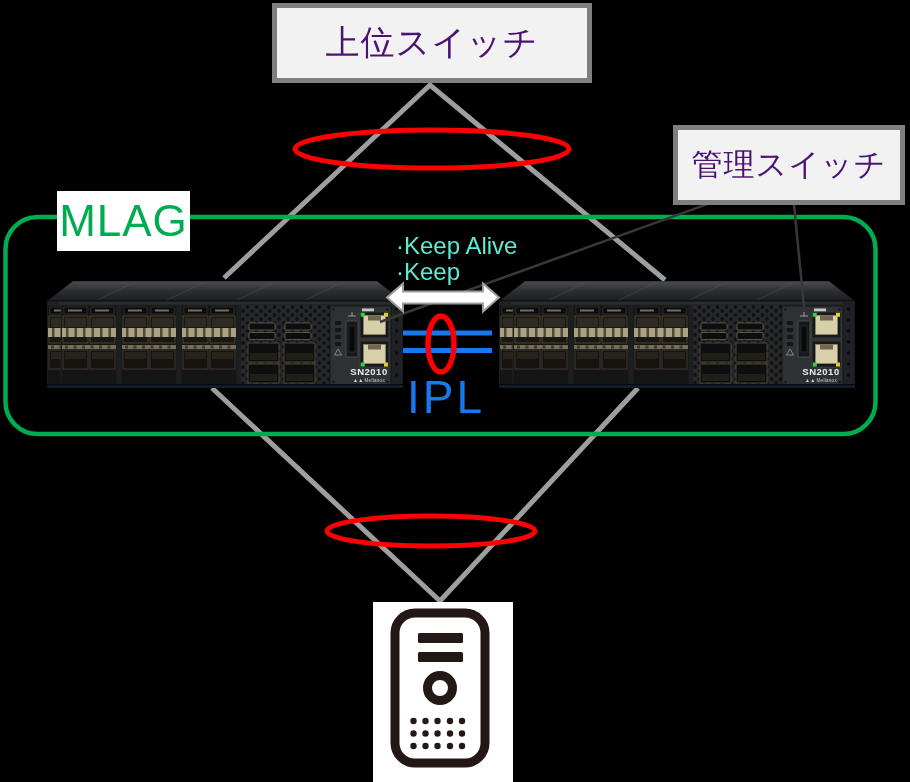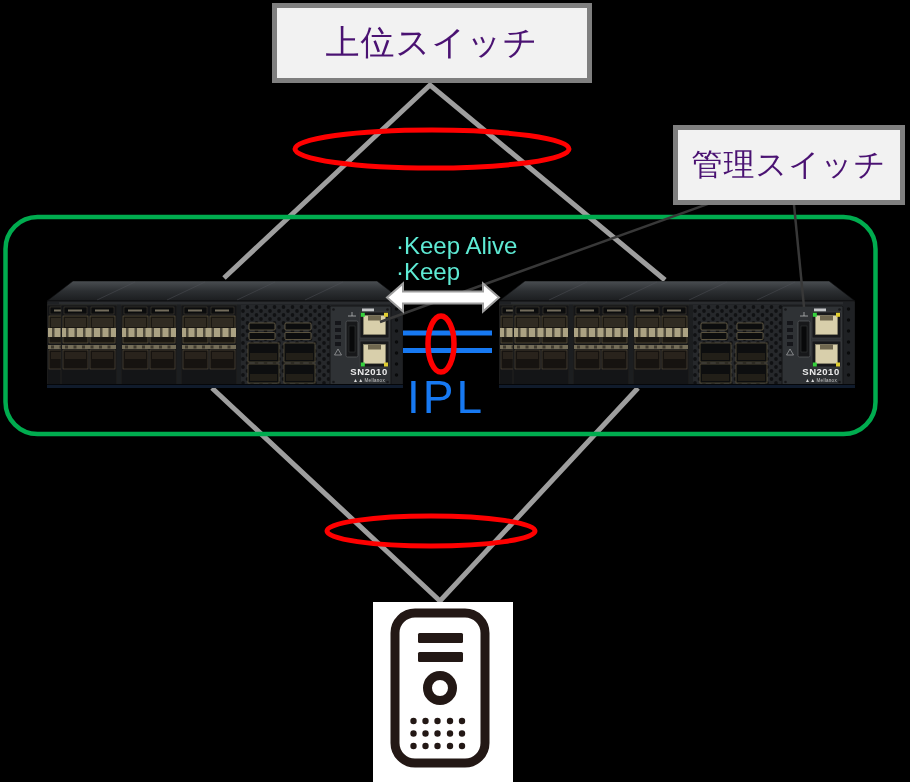--- a/index.html
+++ b/index.html
@@ -200,20 +200,23 @@
     <line x1="791" y1="174" x2="380" y2="322" stroke="#383838" stroke-width="2.5"></line>
     <polygon points="387,297.5 403,283.5 403,291.5 483,291.5 483,283.5 499,297.5 483,311.5 483,303.5 403,303.5 403,311.5" fill="#FFFFFF" stroke="#9E9E9E" stroke-width="2"></polygon>
   </svg>
 
   <div id="upper-box" class="node-box">
     <span>上位スイッチ</span>
   </div>
   <div id="mgmt-box" class="node-box">
     <span>管理スイッチ</span>
   </div>
+  <div id="mlag-label">
+    <span>MLAG</span>
+  </div>
   <div id="keepalive">
     <div>·Keep Alive</div>
     <div>·Keep</div>
   </div>
   <div id="ipl-label">
     <span>IPL</span>
   </div>
 
   <div id="server-box">
     <svg viewBox="0 0 140 180" width="140" height="180">

